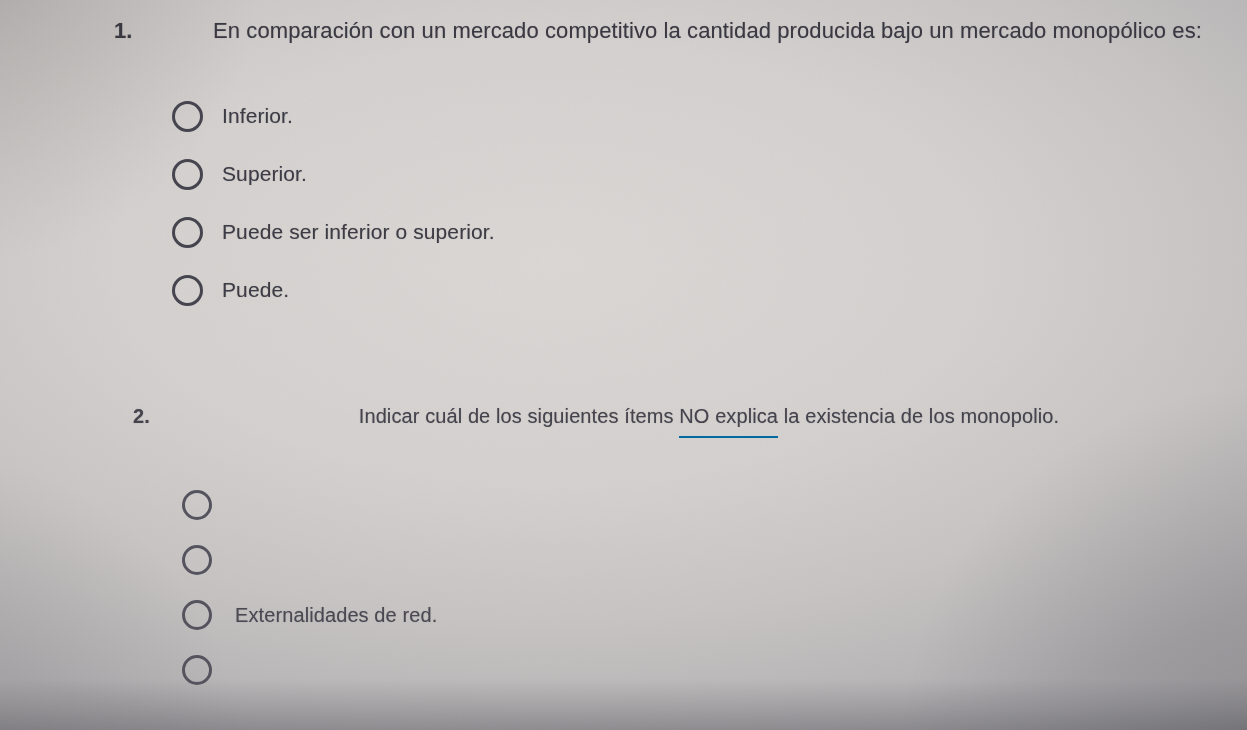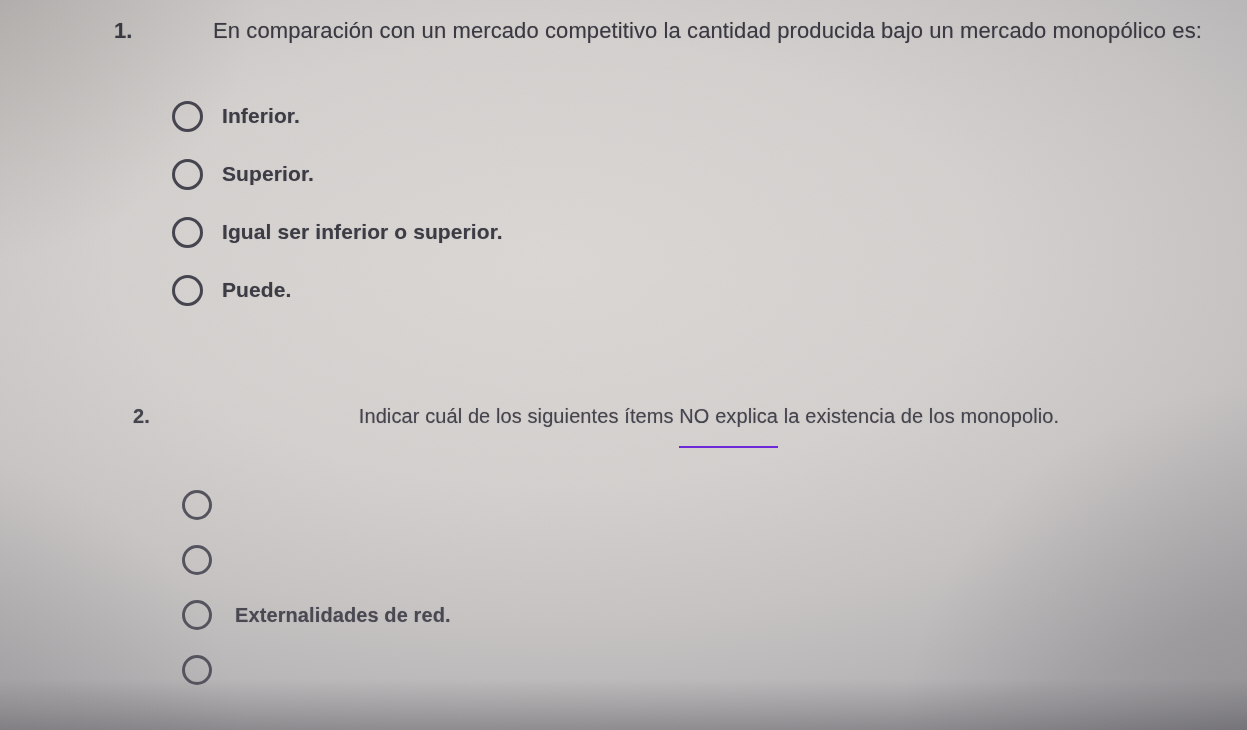--- a/index.html
+++ b/index.html
@@ -33,22 +33,22 @@
   .q1 { left: 114px; top: 16px; width: 1133px; font-size: 22px; line-height: 30px; letter-spacing: 0.1px; }
   .q2 { left: 133px; top: 402px; width: 1100px; font-size: 20px; line-height: 28px; letter-spacing: 0.1px; color: #45444d; }
 
   .qnum { font-weight: 700; flex: 0 0 auto; }
   .q1 .qnum { width: 54px; }
   .q2 .qnum { width: 52px; }
   .qtext { flex: 1 1 auto; text-align: center; }
   .qtext, .qnum { text-shadow: 0 0 1px rgba(60,60,72,0.35); }
 
   .underlined {
-    border-bottom: 2px solid #6d28d9;
-    padding-bottom: 19px;
+    border-bottom: 2px solid #0369a1;
+    padding-bottom: 9px;
   }
 
   .options { position: absolute; }
   .opts1 { left: 172px; top: 99px; }
   .opts2 { left: 182px; top: 489px; }
 
   .option-row {
     display: flex;
     align-items: center;
     cursor: pointer;
@@ -68,21 +68,20 @@
     margin-right: 19px;
   }
   .opts2 .radio {
     width: 30px; height: 30px;
     border: 3px solid #55545e;
     margin-right: 23px;
   }
 
   .option-label {
     text-shadow: 0 0 1px rgba(60,60,72,0.35);
-    font-weight: bold;
   }
   .opts1 .option-label { font-size: 21px; color: #3d3c45; letter-spacing: 0.1px; }
   .opts2 .option-label { font-size: 20px; color: #4a4952; letter-spacing: 0.1px; }
 </style>
 </head>
 <body>
 
 <svg class="grain" width="1247" height="730" xmlns="http://www.w3.org/2000/svg">
   <filter id="noise">
     <feTurbulence type="fractalNoise" baseFrequency="0.9" numOctaves="2" stitchTiles="stitch"></feTurbulence>
@@ -100,21 +99,21 @@
   <div class="option-row">
     <span class="radio"></span>
     <span class="option-label">Inferior.</span>
   </div>
   <div class="option-row">
     <span class="radio"></span>
     <span class="option-label">Superior.</span>
   </div>
   <div class="option-row">
     <span class="radio"></span>
-    <span class="option-label">Igual ser inferior o superior.</span>
+    <span class="option-label">Puede ser inferior o superior.</span>
   </div>
   <div class="option-row">
     <span class="radio"></span>
     <span class="option-label">Puede.</span>
   </div>
 </div>
 
 <div class="question q2">
   <span class="qnum">2.</span>
   <span class="qtext"><span>Indicar cuál de los siguientes ítems </span><span class="underlined">NO explica</span><span> la existencia de los monopolio.</span></span>

